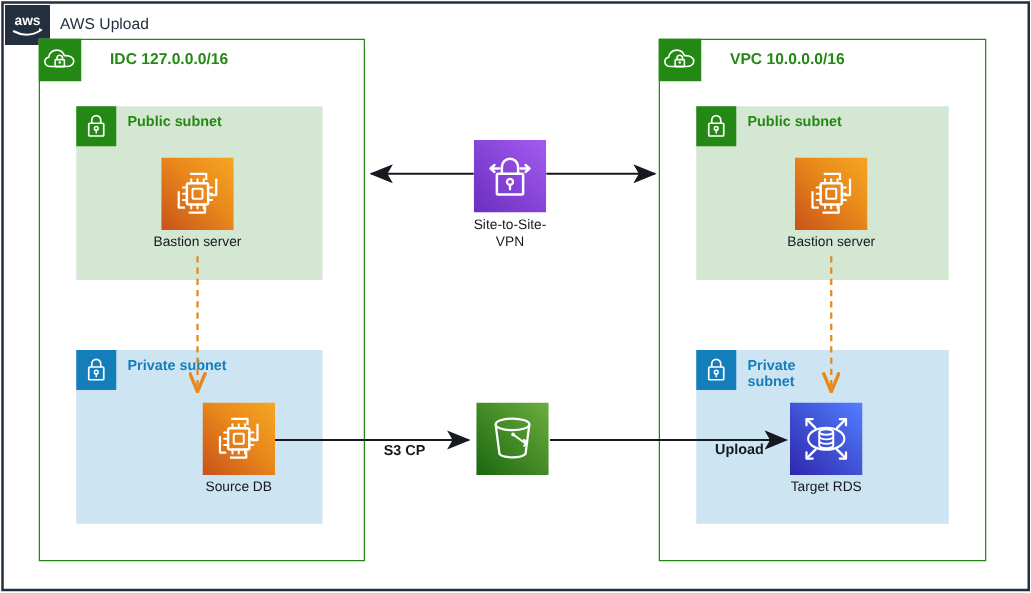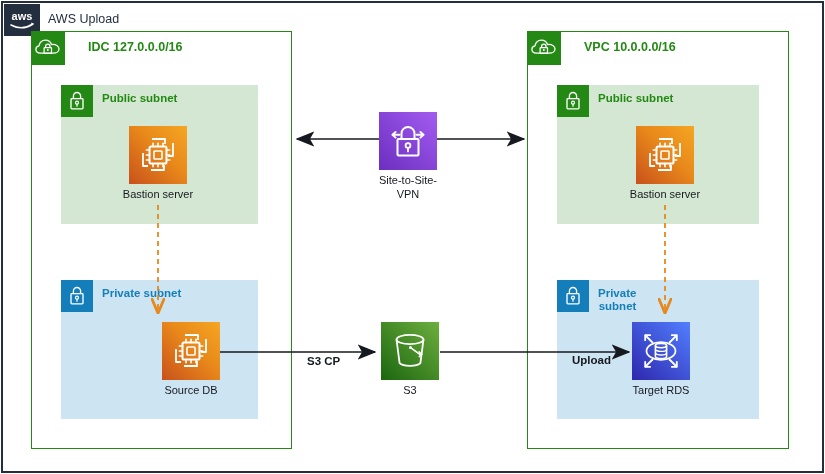--- a/index.html
+++ b/index.html
@@ -78,21 +78,21 @@
     font-size: 11.5px;
     font-weight: bold;
     white-space: pre-line;
     line-height: 13px;
   }
   .pub  { background: #D4E7D2; }
   .pub .subnet-badge { background: #248814; }
   .pub .subnet-title { color: #248814; }
   .priv { background: #CDE4F2; }
   .priv .subnet-badge { background: #147EBA; }
-  .priv .subnet-title { color: #147EBA; text-align: right; }
+  .priv .subnet-title { color: #147EBA; }
 
   #sn-idc-pub  { left: 61px;  top: 85px;  width: 197px; height: 139px; }
   #sn-idc-priv { left: 61px;  top: 280px; width: 197px; height: 139px; }
   #sn-vpc-pub  { left: 557px; top: 85px;  width: 202px; height: 139px; }
   #sn-vpc-priv { left: 557px; top: 280px; width: 202px; height: 139px; }
 
   
   .node {
     position: absolute;
     width: 58px;
@@ -366,21 +366,20 @@
 
   <div class="node" id="nd-s3">
     <svg class="node-icon" viewBox="0 0 58 58">
       <rect width="58" height="58" fill="url(#g-s3)"></rect>
       <ellipse cx="29" cy="17.5" rx="13.5" ry="4.6" fill="none" stroke="#fff" stroke-width="1.8"></ellipse>
       <path d="M15.5 17.5 L18.6 41.2 a11 3.9 0 0 0 20.8 0 L42.5 17.5" fill="none" stroke="#fff" stroke-width="1.8" stroke-linejoin="round"></path>
       <circle cx="29.5" cy="25.5" r="1.5" fill="#fff"></circle>
       <path d="M30.6 26.4 L39.2 32.6" stroke="#fff" stroke-width="1.6" stroke-linecap="round"></path>
       <path d="M38.1 29.8 L40.9 32.2 L38.3 34.6" fill="none" stroke="#fff" stroke-width="1.5" stroke-linejoin="round" stroke-linecap="round"></path>
     </svg>
-    <div class="node-label">S3</div>
   </div>
 
   <div class="node" id="nd-vpc-bastion">
     <svg class="node-icon" viewBox="0 0 58 58">
       <rect width="58" height="58" fill="url(#g-ec2)"></rect>
       <path d="M23 13 h13 v5" fill="none" stroke="#fff" stroke-width="1.8" stroke-linejoin="round"></path>
       <path d="M44 17 v13 h-5" fill="none" stroke="#fff" stroke-width="1.8" stroke-linejoin="round"></path>
       <path d="M14 27 v13 h5" fill="none" stroke="#fff" stroke-width="1.8" stroke-linejoin="round"></path>
       <path d="M22 44 h13 v-5" fill="none" stroke="#fff" stroke-width="1.8" stroke-linejoin="round"></path>
       <rect x="20.5" y="20.5" width="17" height="17" rx="1.6" fill="none" stroke="#fff" stroke-width="2"></rect>

